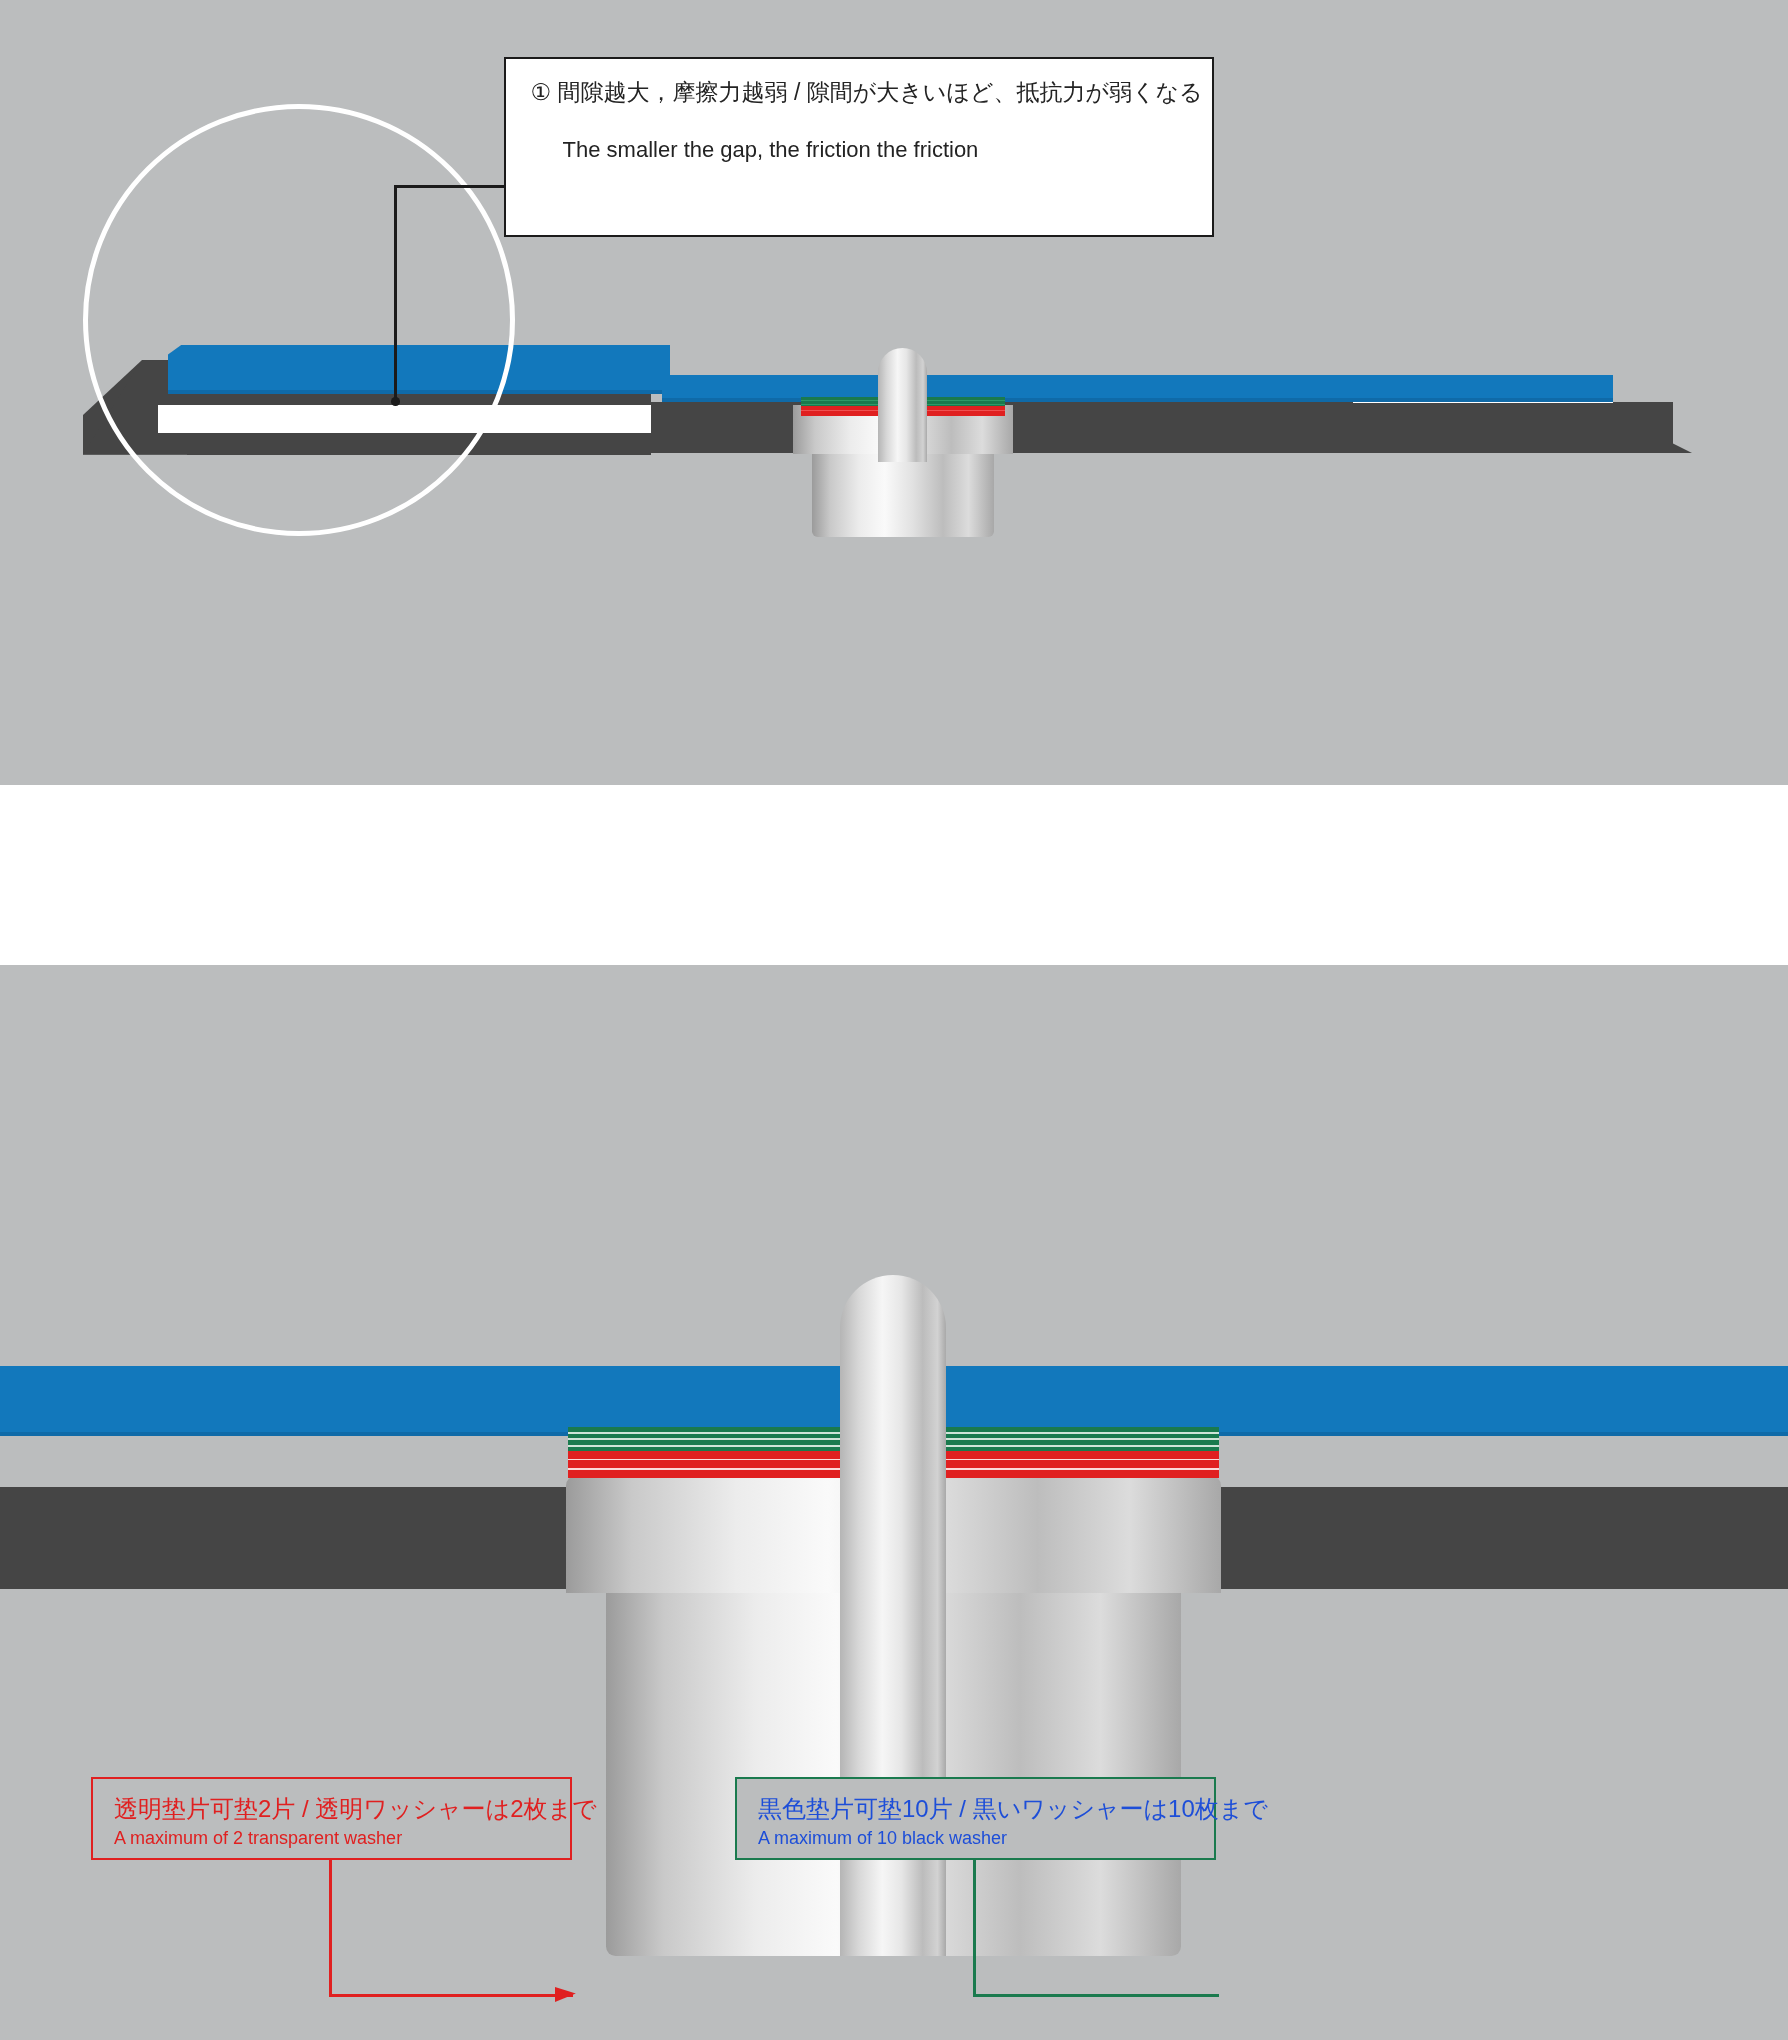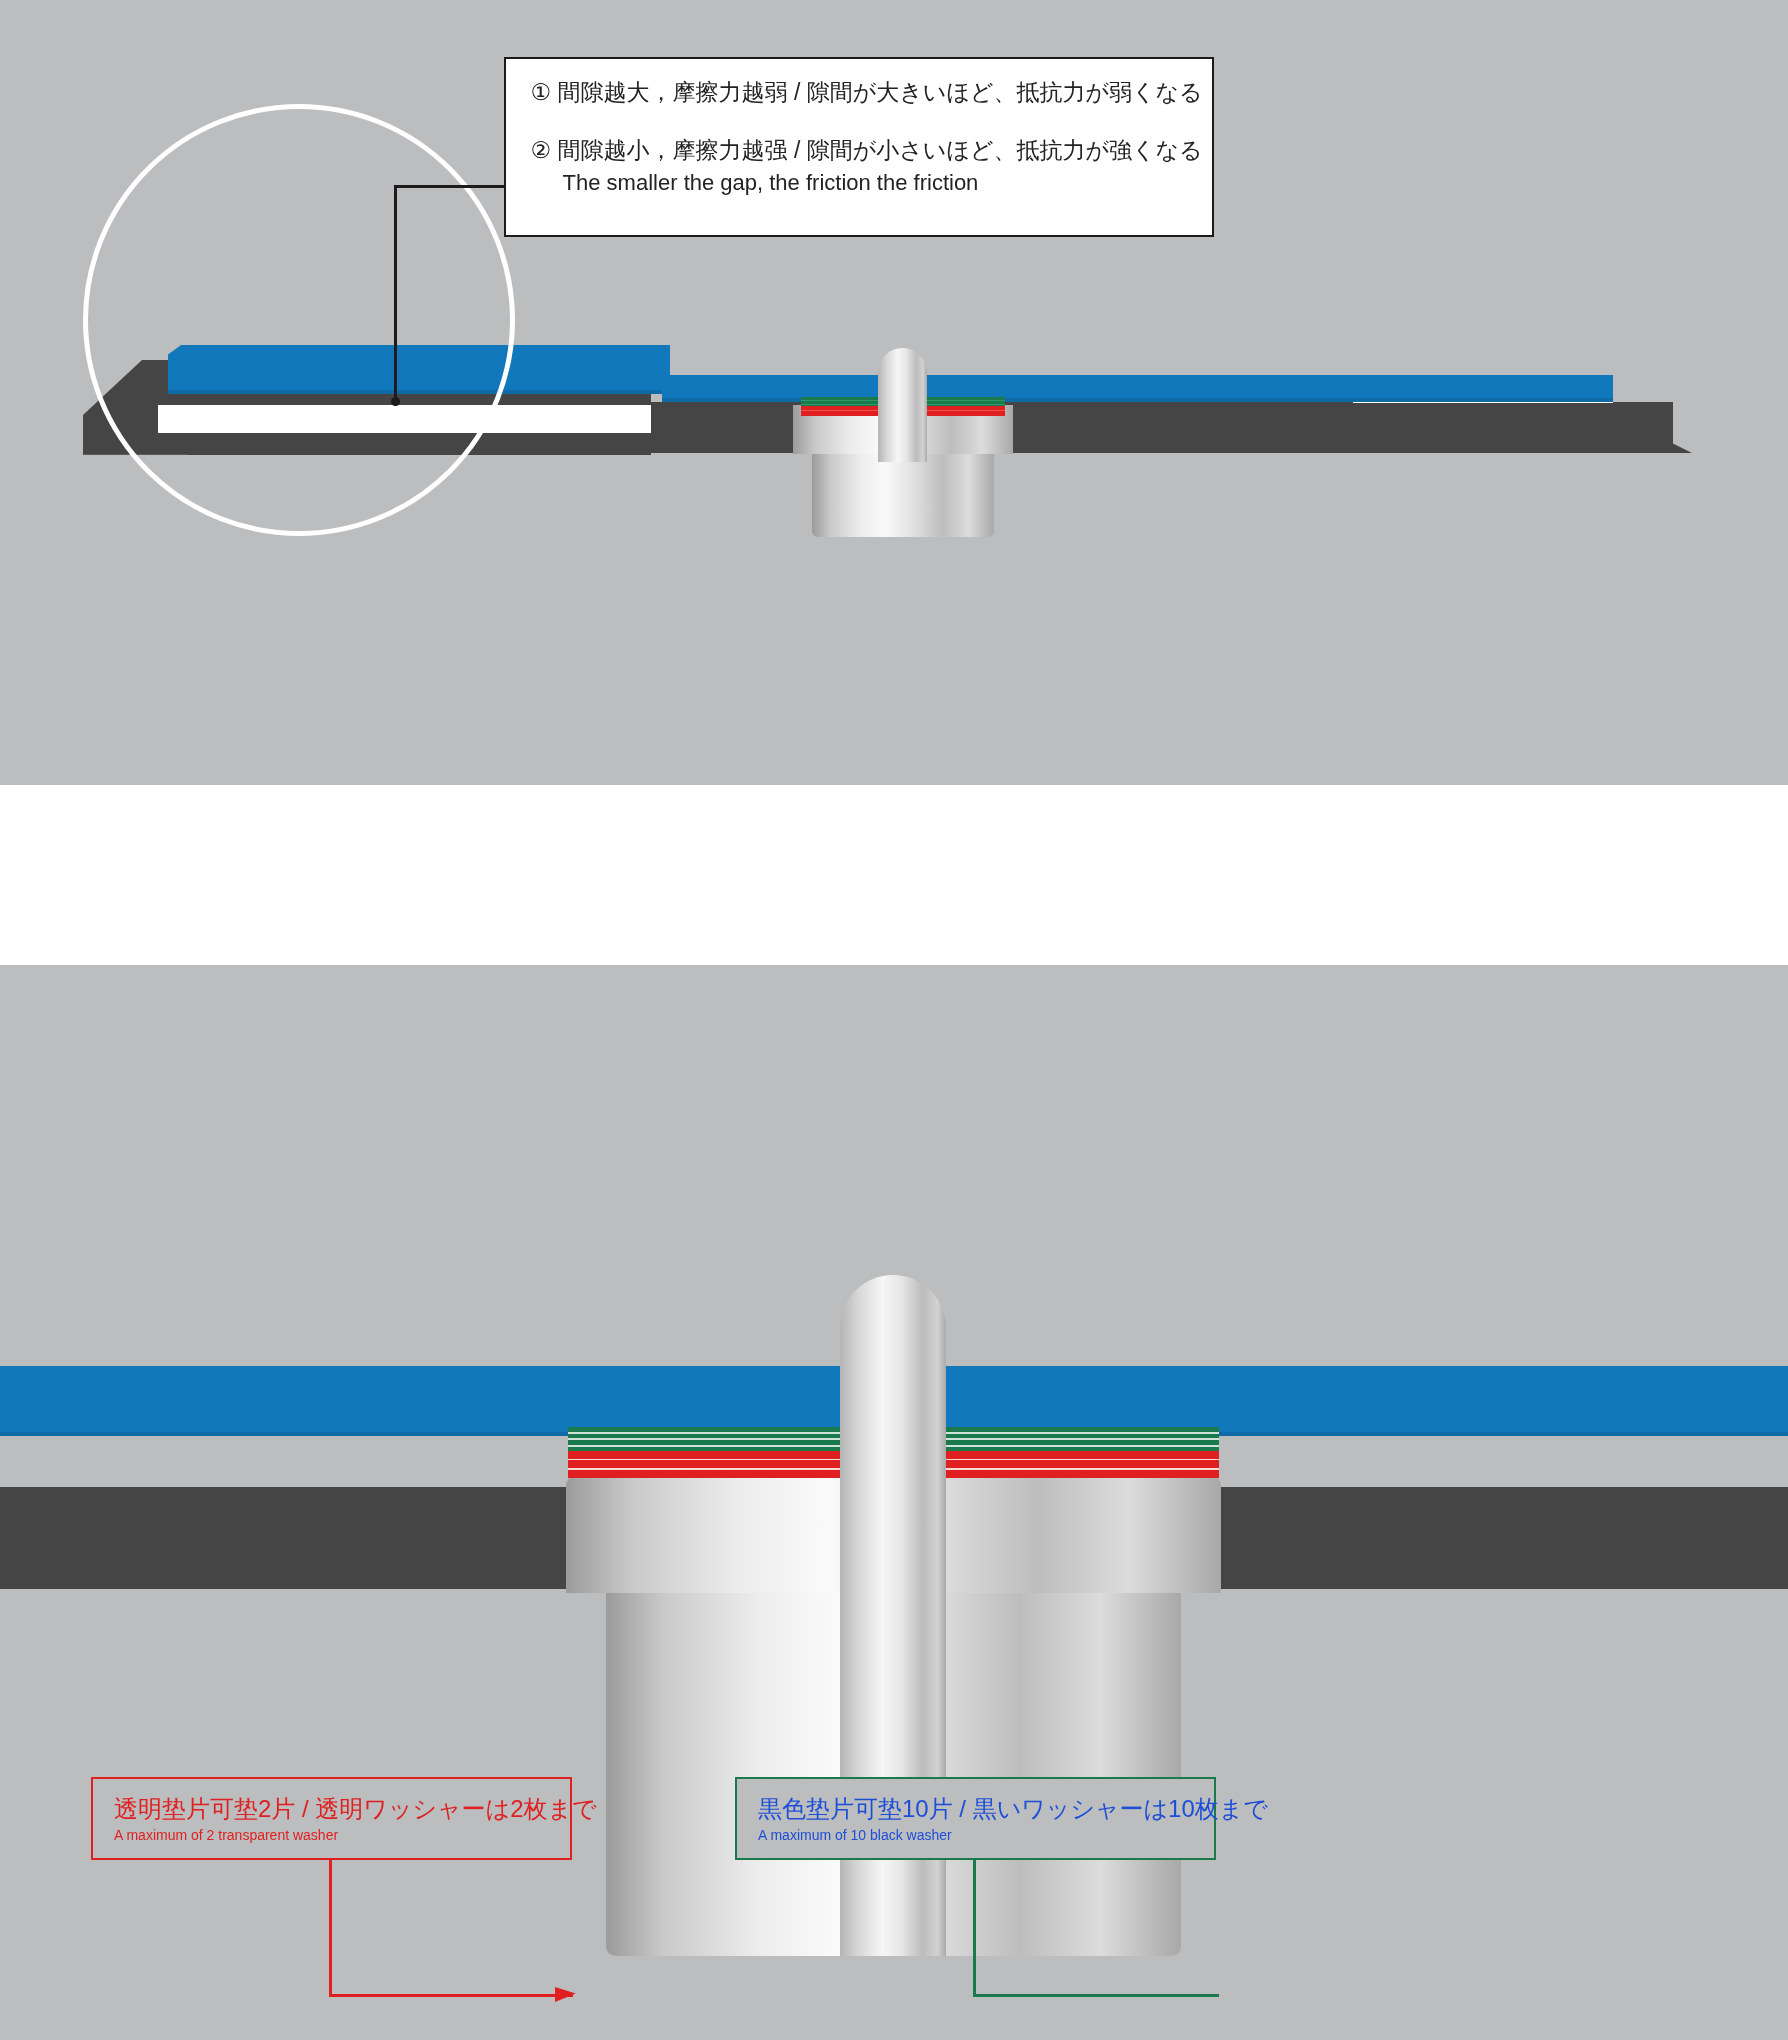--- a/index.html
+++ b/index.html
@@ -41,21 +41,21 @@
   .cl-en{font-size:22px;color:#232323;line-height:1.45;padding-left:32px;white-space:nowrap;}
   #callout-friction .cl-row + .cl-row{margin-top:24.6px;}
 
   .note-box{
     position:absolute;box-sizing:border-box;background:#bbbdbe;
     padding:13.2px 21px 11.4px 21px;
   }
   #note-transparent{left:91px;top:812px;width:481px;height:83px;border:2.8px solid #e02020;}
   #note-black{left:735px;top:812px;width:481px;height:83px;border:2.8px solid #1a7a4e;}
   .note-jp{font-size:24px;line-height:1.4;white-space:nowrap;}
-  .note-en{font-size:14px;line-height:1.4;white-space:nowrap;}
+  .note-en{font-size:18px;line-height:1.4;white-space:nowrap;}
   #note-transparent .note-jp,#note-transparent .note-en{color:#e02020;}
   #note-black .note-jp,#note-black .note-en{color:#1d4ed8;}
 
   
   .leader{position:absolute;background:#1b1b1b;}
   .leader-red{position:absolute;background:#e02020;}
   .leader-green{position:absolute;background:#1a7a4e;}
   .dot{position:absolute;width:8.5px;height:8.5px;border-radius:50%;background:#1b1b1b;}
 
   
@@ -103,21 +103,20 @@
 
   <div class="leader" style="left:394px;top:185px;width:2.8px;height:216px;"></div>
   <div class="dot" style="left:391px;top:397px;"></div>
   <div class="leader" style="left:394px;top:185px;width:114px;height:2.8px;"></div>
 
   <div class="callout" id="callout-friction">
     <div class="cl-row">
       <div class="cl-jp">① 間隙越大，摩擦力越弱 / 隙間が大きいほど、抵抗力が弱くなる</div>
     </div>
     <div class="cl-row">
-      <div class="cl-jp">② 間隙越小，摩擦力越强 / 隙間が小さいほど、抵抗力が強くなる</div>
       <div class="cl-en">The smaller the gap, the friction the friction</div>
     </div>
   </div>
 </div>
 
 <div id="panel-gap"></div>
 
 <div class="panel" id="panel-bottom">
 
   <div class="blueplate" style="left:0;top:401px;width:1789px;height:70px;"></div>

